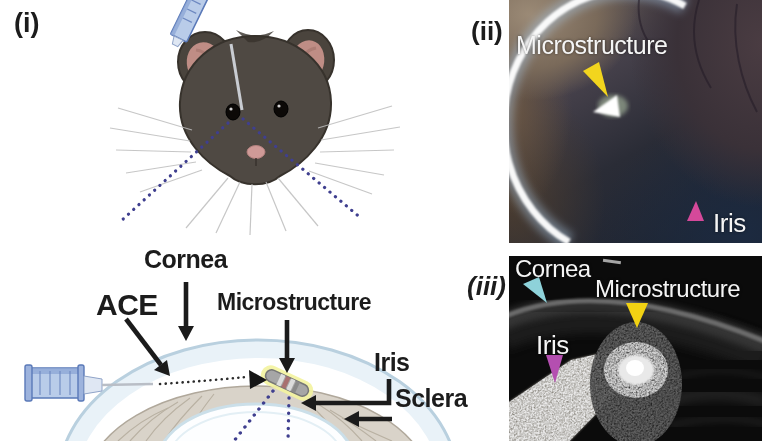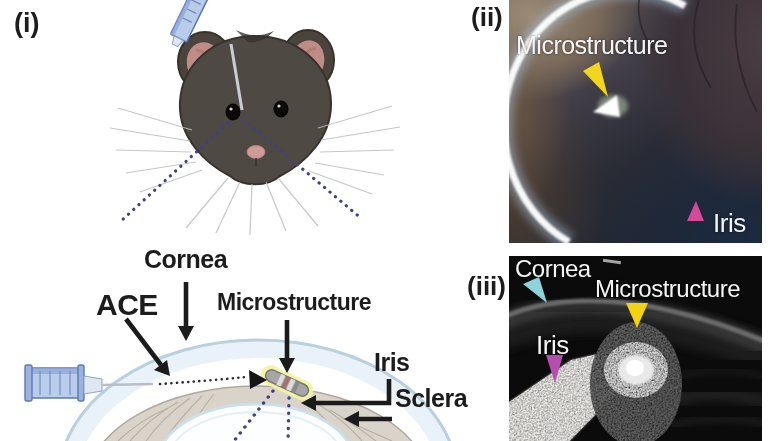--- a/index.html
+++ b/index.html
@@ -160,21 +160,21 @@
       <polygon points="344,419 359,411 359,427"></polygon>
     </g>
   </svg>
 
   <div class="abs dlabel" style="left:144px;top:245px;font-size:25px;">Cornea</div>
   <div class="abs dlabel" style="left:96px;top:288px;font-size:30px;">ACE</div>
   <div class="abs dlabel" style="left:217px;top:289px;font-size:23px;">Microstructure</div>
   <div class="abs dlabel" style="left:374px;top:348px;font-size:25px;">Iris</div>
   <div class="abs dlabel" style="left:395px;top:384px;font-size:25px;">Sclera</div>
 
-  <div class="abs marker" style="left:471px;top:2px;text-align:right;">(ii)</div>
+  <div class="abs marker" style="left:471px;top:16px;text-align:right;">(ii)</div>
 
   <div class="abs panel-photo" id="panel-ii-photo">
     <svg width="253" height="243" viewBox="0 0 253 243">
       <defs>
         <filter id="blur2">
             <feGaussianBlur stdDeviation="2"></feGaussianBlur>
           </filter>
         <filter id="blur4">
             <feGaussianBlur stdDeviation="4"></feGaussianBlur>
           </filter>
@@ -199,21 +199,21 @@
         <polygon points="84,112 108,95 111,117" fill="#ffffff" filter="url(#blur1)"></polygon>
       </g>
 
       <polygon points="99,97 74,71 90,62" fill="#f2d51e"></polygon>
       <polygon points="187,201 178,221 195,221" fill="#d5499a"></polygon>
     </svg>
     <div class="abs plabel" style="left:7px;top:31px;font-size:25px;">Microstructure</div>
     <div class="abs plabel" style="left:204px;top:208px;font-size:26px;">Iris</div>
   </div>
 
-  <div class="abs marker" style="left:467px;top:271px;">(iii)</div>
+  <div class="abs marker" style="left:467px;top:271px;font-style:italic;">(iii)</div>
 
   <div class="abs panel-photo" id="panel-iii-photo">
     <svg width="253" height="185" viewBox="0 0 253 185">
       <defs>
         <filter id="b1">
             <feGaussianBlur stdDeviation="1"></feGaussianBlur>
           </filter>
         <filter id="b3">
             <feGaussianBlur stdDeviation="3"></feGaussianBlur>
           </filter>

